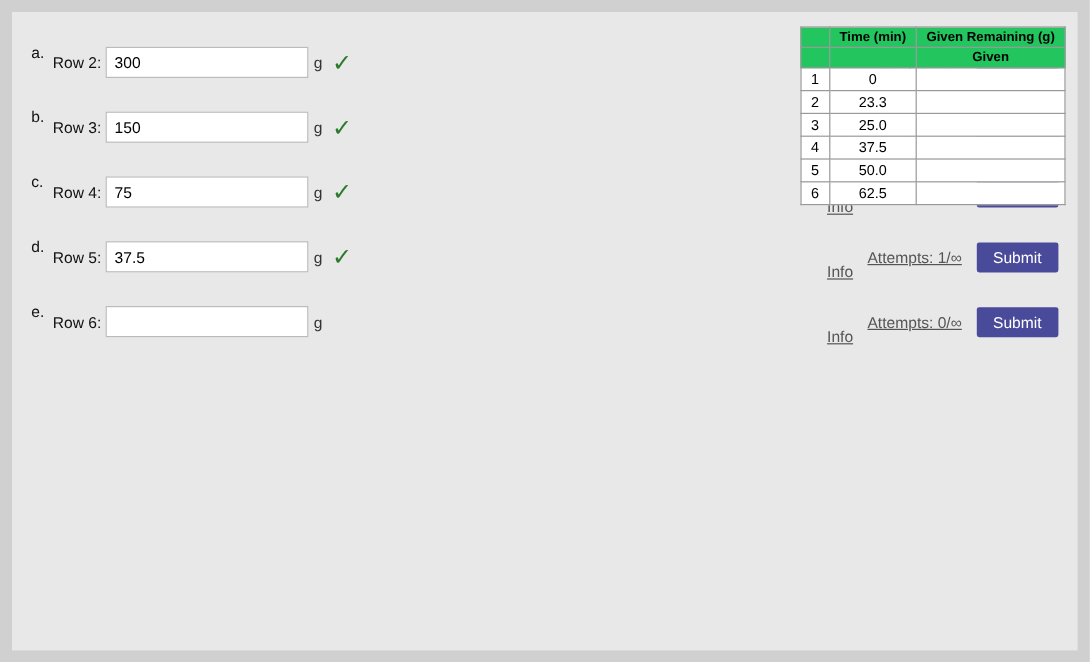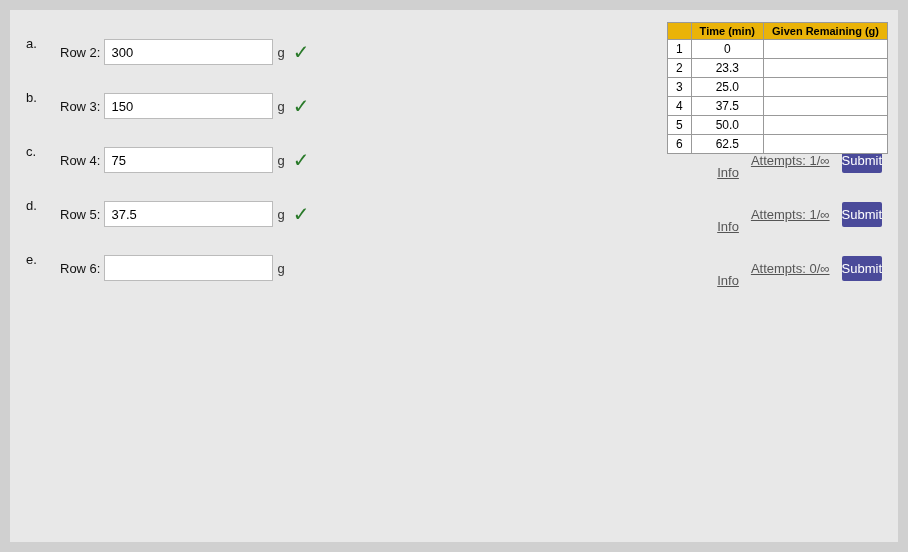--- a/index.html
+++ b/index.html
@@ -37,38 +37,38 @@
       border-collapse: collapse;
       font-size: 12px;
     }
     table.data-table th, table.data-table td {
       border: 1px solid #999;
       padding: 2px 8px;
       text-align: center;
       background: #fff;
     }
     table.data-table th {
-      background: #eab308;
+      background: #22c55e;
       font-weight: bold;
       font-size: 11px;
     }
     .rows-area {
       margin-top: 10px;
     }
     .row-letter {
       font-size: 13px;
       color: #111;
       min-width: 18px;
       align-self: flex-start;
       padding-top: 4px;
     }
     .input-group {
       display: flex;
       align-items: center;
-      margin-left: 16px;
+      margin-left: 0;
     }
     .row-name-label {
       font-size: 13px;
       color: #111;
       margin-right: 4px;
       white-space: nowrap;
     }
     .answer-input {
       border: 1px solid #bbb;
       background: #fff;
@@ -103,40 +103,45 @@
     }
     .attempts-text {
       color: #555;
       font-size: 13px;
       text-decoration: underline;
     }
     .submit-btn {
       background: #4a4a9a;
       color: #fff;
       border: none;
-      padding: 5px 0;
+      padding: 5px 14px;
       font-size: 13px;
       cursor: pointer;
       border-radius: 2px;
     }
   </style>
 </head>
 <body>
 
 <div class="page">
 
 
   <div class="table-wrapper">
     <table class="data-table">
       <thead>
         <tr>
           <th></th>
           <th>Time (min)</th>
           <th>Given Remaining (g)</th>
         </tr>
+        <tr>
+          <th></th>
+          <th></th>
+          <th>Given</th>
+        </tr>
       </thead>
       <tbody id="table-body">
           <tr>
     <td>1</td>
     <td>0</td>
     <td></td>
   </tr>
           <tr>
     <td>2</td>
     <td>23.3</td>

